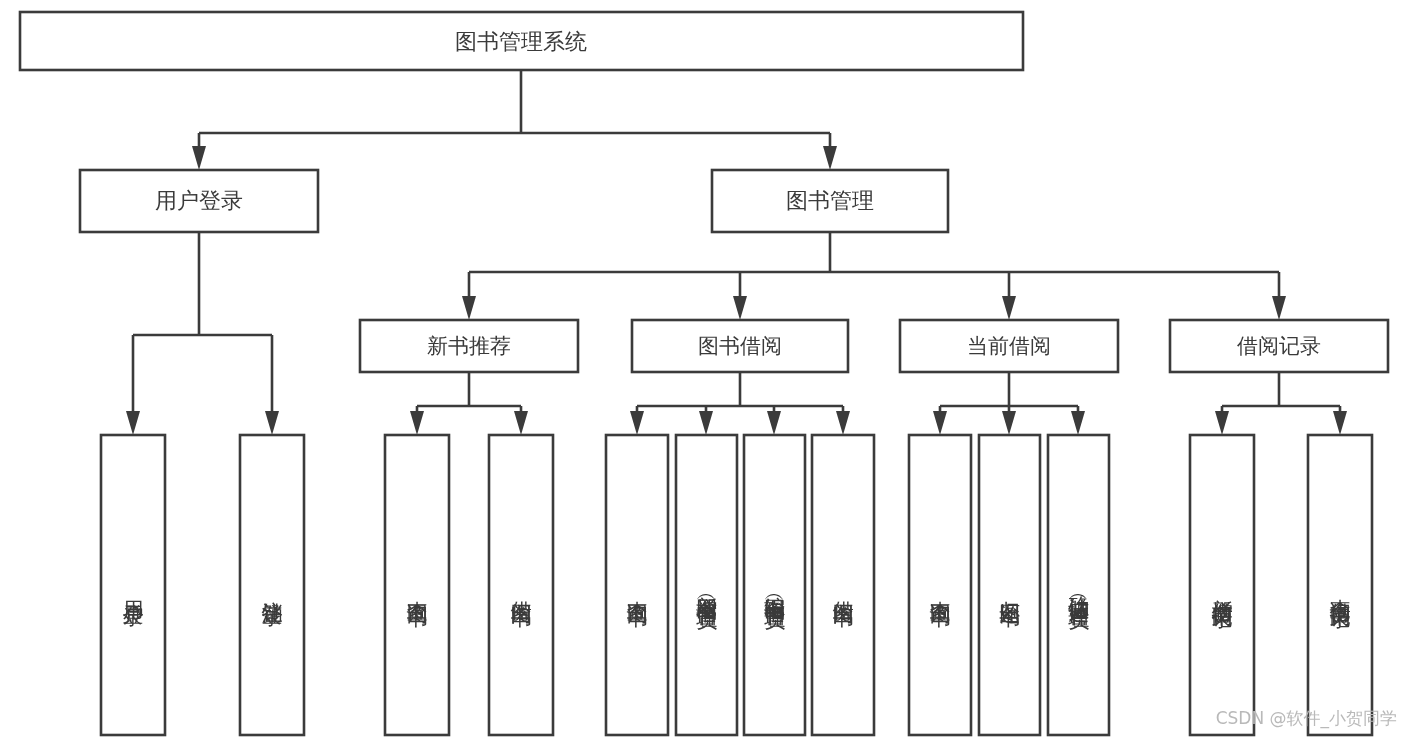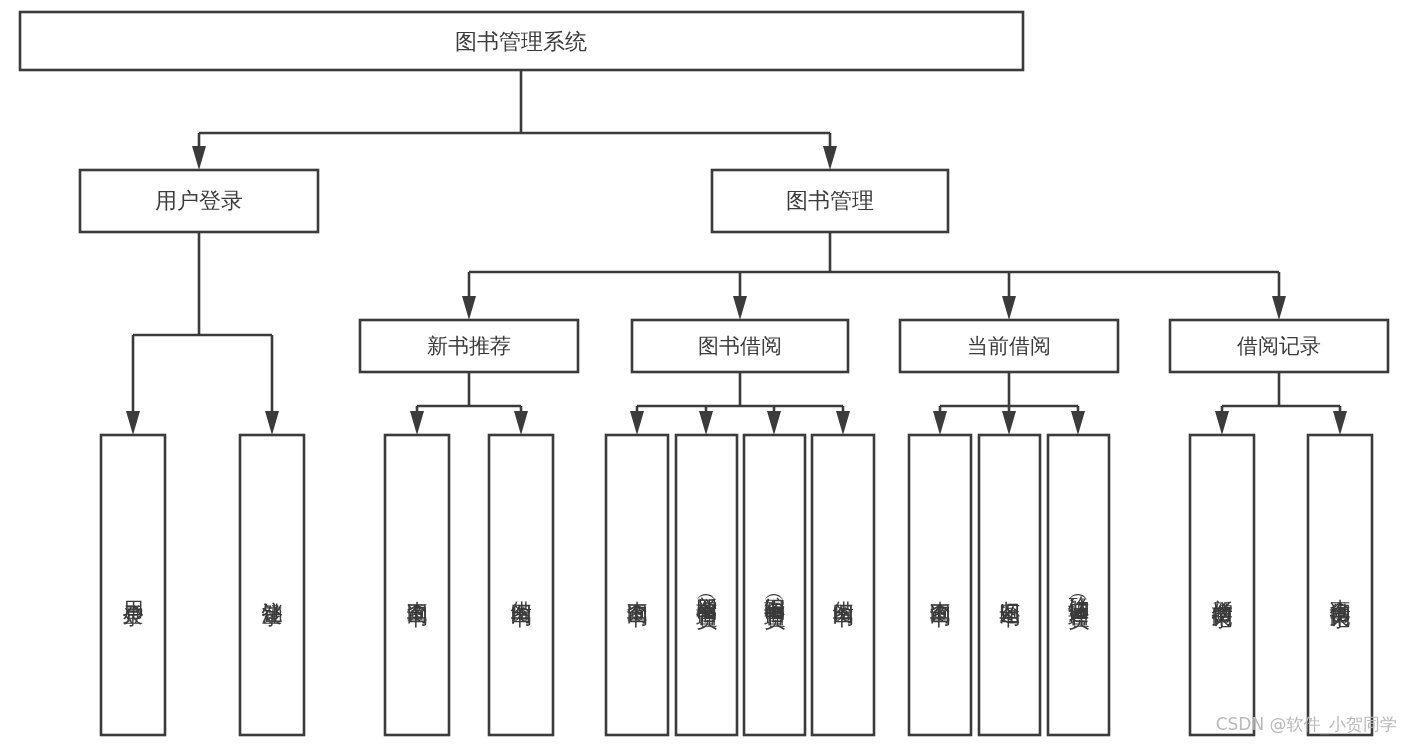--- a/index.html
+++ b/index.html
@@ -62,21 +62,21 @@
     font-size: 21px;
     line-height: 1.06;
     color: #3a3a3a;
     letter-spacing: 2px;
     white-space: nowrap;
     pointer-events: none;
   }
   .watermark {
     position: absolute;
     right: 8px;
-    bottom: 11px;
+    bottom: 17px;
     font-family: "DejaVu Sans", "Liberation Sans", sans-serif;
     font-size: 17px;
     color: #b9b9b9;
     white-space: nowrap;
     pointer-events: none;
   }
 </style>
 </head>
 <body>
 

